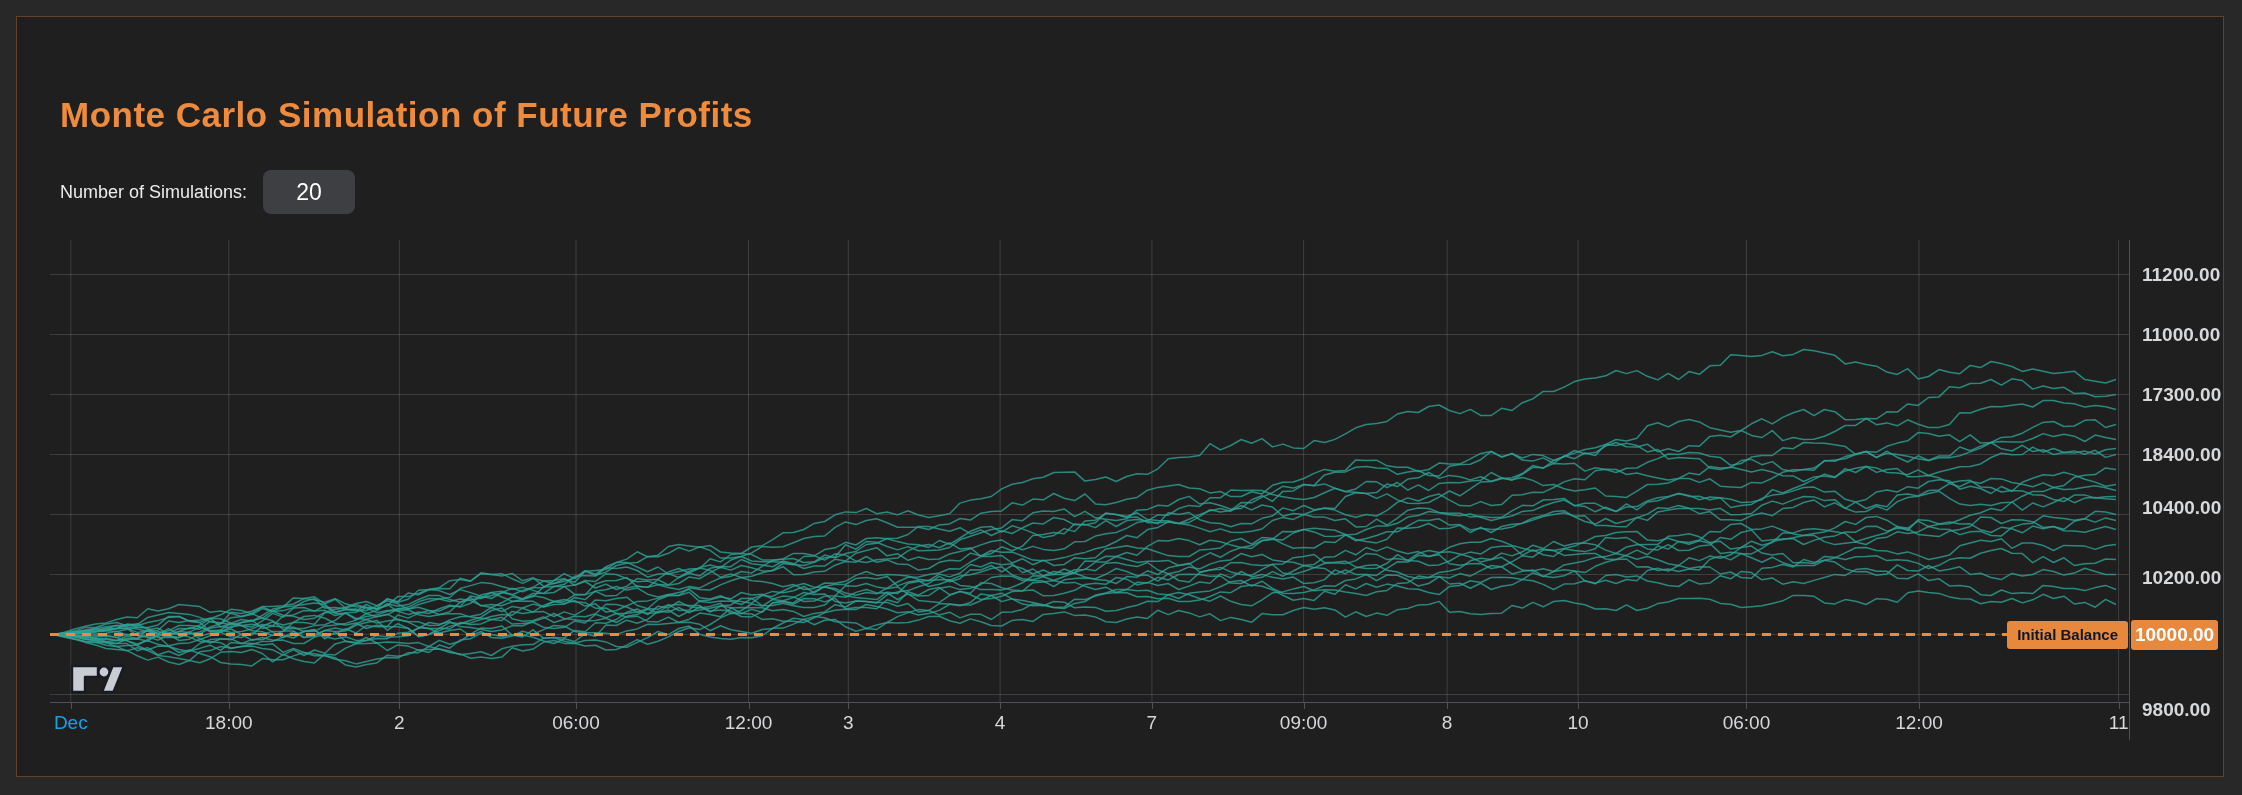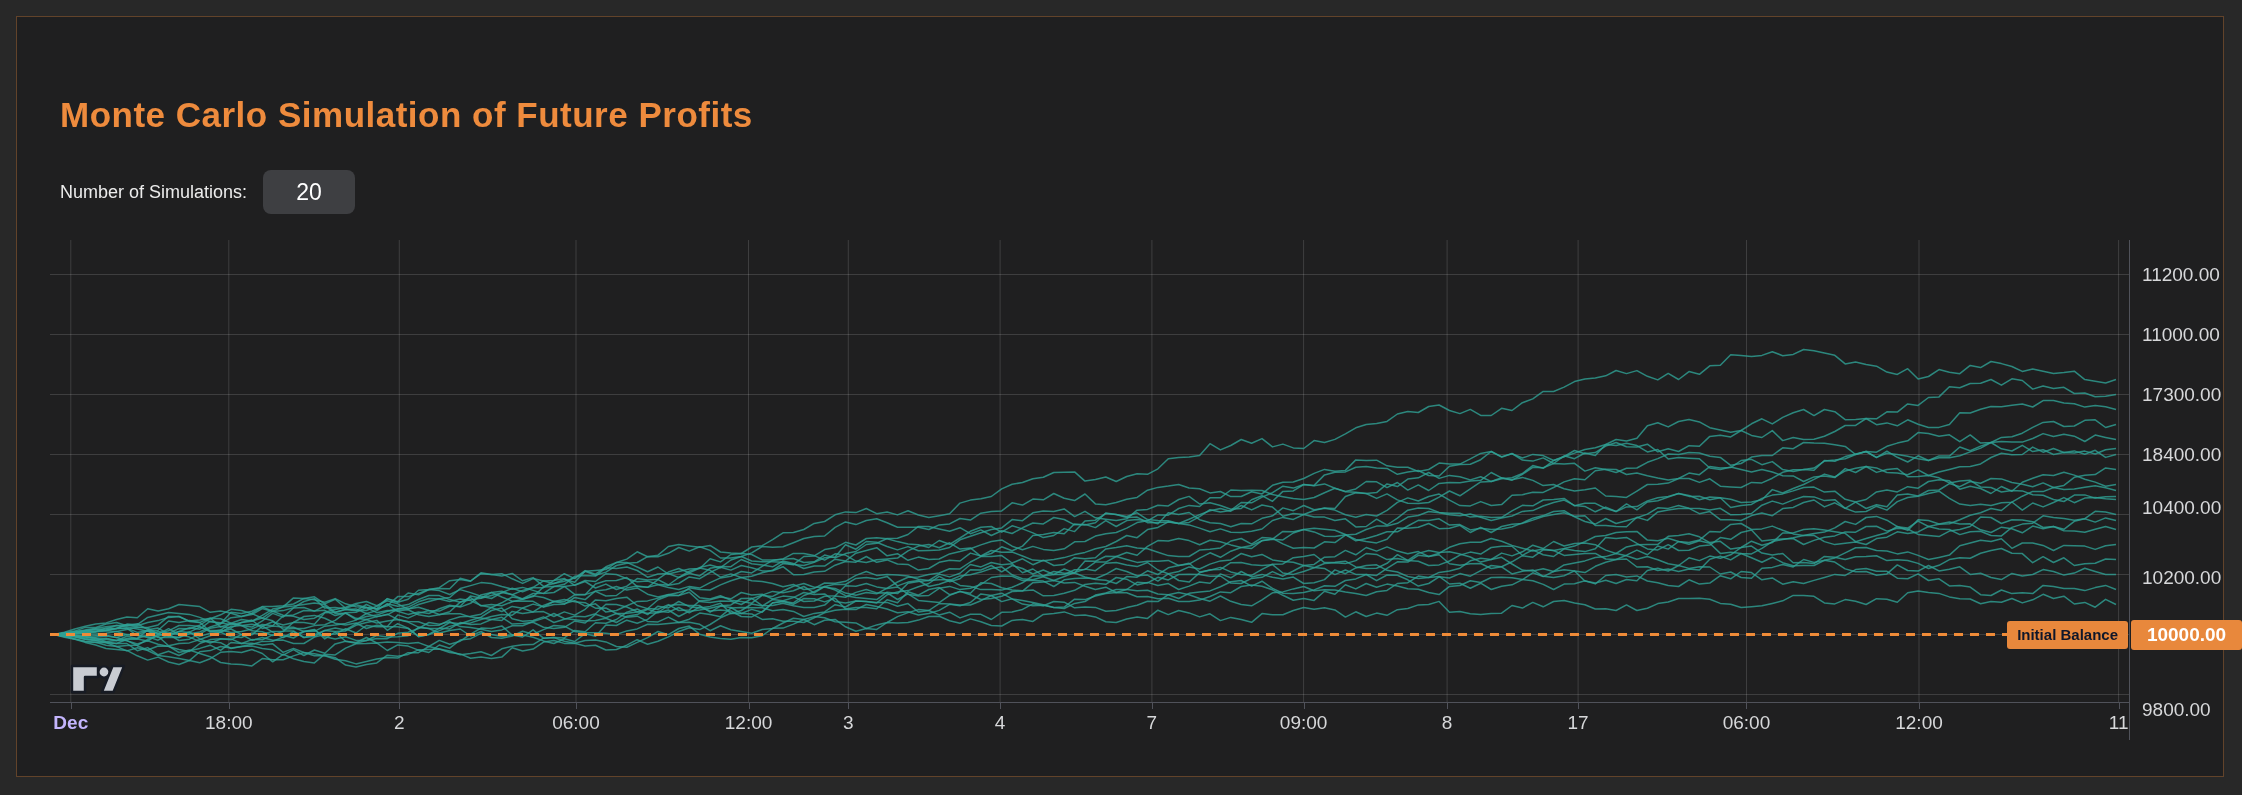--- a/index.html
+++ b/index.html
@@ -31,35 +31,36 @@
   }
   .chart{position:absolute;left:33px;top:223px;width:2193px;height:510px;}
   #plot-svg{position:absolute;left:0;top:0;display:block;}
   #price-axis{
     position:absolute;left:2079px;top:0;width:113px;height:500px;
     border-left:1px solid var(--axis-line,#50525a);
   }
   .price-label{
     position:absolute;left:12px;font-size:19px;color:var(--axis-text,#d7d8da);
     white-space:nowrap;
+    font-weight:bold;
   }
   .price-badge{
-    position:absolute;left:1px;width:111px;height:30px;border-radius:3px;
+    position:absolute;left:1px;width:87px;height:30px;border-radius:3px;
     background:var(--badge-bg,#e8883c);color:var(--badge-text,#fff);
     font-size:19px;font-weight:bold;display:flex;align-items:center;justify-content:center;
   }
   #time-axis{
     position:absolute;left:0;top:462px;width:2080px;height:44px;
     border-top:1px solid var(--axis-line,#50525a);
   }
   .time-label{
     position:absolute;top:9px;width:90px;margin-left:-45px;text-align:center;
     font-size:19px;color:var(--axis-text,#cfd0d2);white-space:nowrap;
   }
-  .time-label.major{color:#c4b5fd;font-weight:bold;}
+  .time-label.major{color:#0ea5e9;font-weight:normal;}
   .time-tick{position:absolute;top:0;width:1px;height:6px;background:var(--axis-line,#50525a);}
   .ib-flag{
     position:absolute;right:115px;height:28px;padding:0 10px;border-radius:3px;
     background:var(--badge-bg,#e8883c);color:#0f172a;font-size:15px;font-weight:bold;
     display:flex;align-items:center;white-space:nowrap;
   }
   .tv-logo{position:absolute;left:20px;top:424px;}
 </style>
 </head>
 <body>
@@ -159,21 +160,21 @@
         <div class="time-label" style="left: 798.336px;">3</div>
         <div class="time-tick" style="left: 950.103px;"></div>
         <div class="time-label" style="left: 950.103px;">4</div>
         <div class="time-tick" style="left: 1101.87px;"></div>
         <div class="time-label" style="left: 1101.87px;">7</div>
         <div class="time-tick" style="left: 1253.64px;"></div>
         <div class="time-label" style="left: 1253.64px;">09:00</div>
         <div class="time-tick" style="left: 1397.09px;"></div>
         <div class="time-label" style="left: 1397.09px;">8</div>
         <div class="time-tick" style="left: 1528.07px;"></div>
-        <div class="time-label" style="left: 1528.07px;">17</div>
+        <div class="time-label" style="left: 1528.07px;">10</div>
         <div class="time-tick" style="left: 1696.46px;"></div>
         <div class="time-label" style="left: 1696.46px;">06:00</div>
         <div class="time-tick" style="left: 1869.02px;"></div>
         <div class="time-label" style="left: 1869.02px;">12:00</div>
         <div class="time-tick" style="left: 2068.61px;"></div>
         <div class="time-label" style="left: 2068.61px;">11</div>
       </div>
   </div>
 </div>
 

